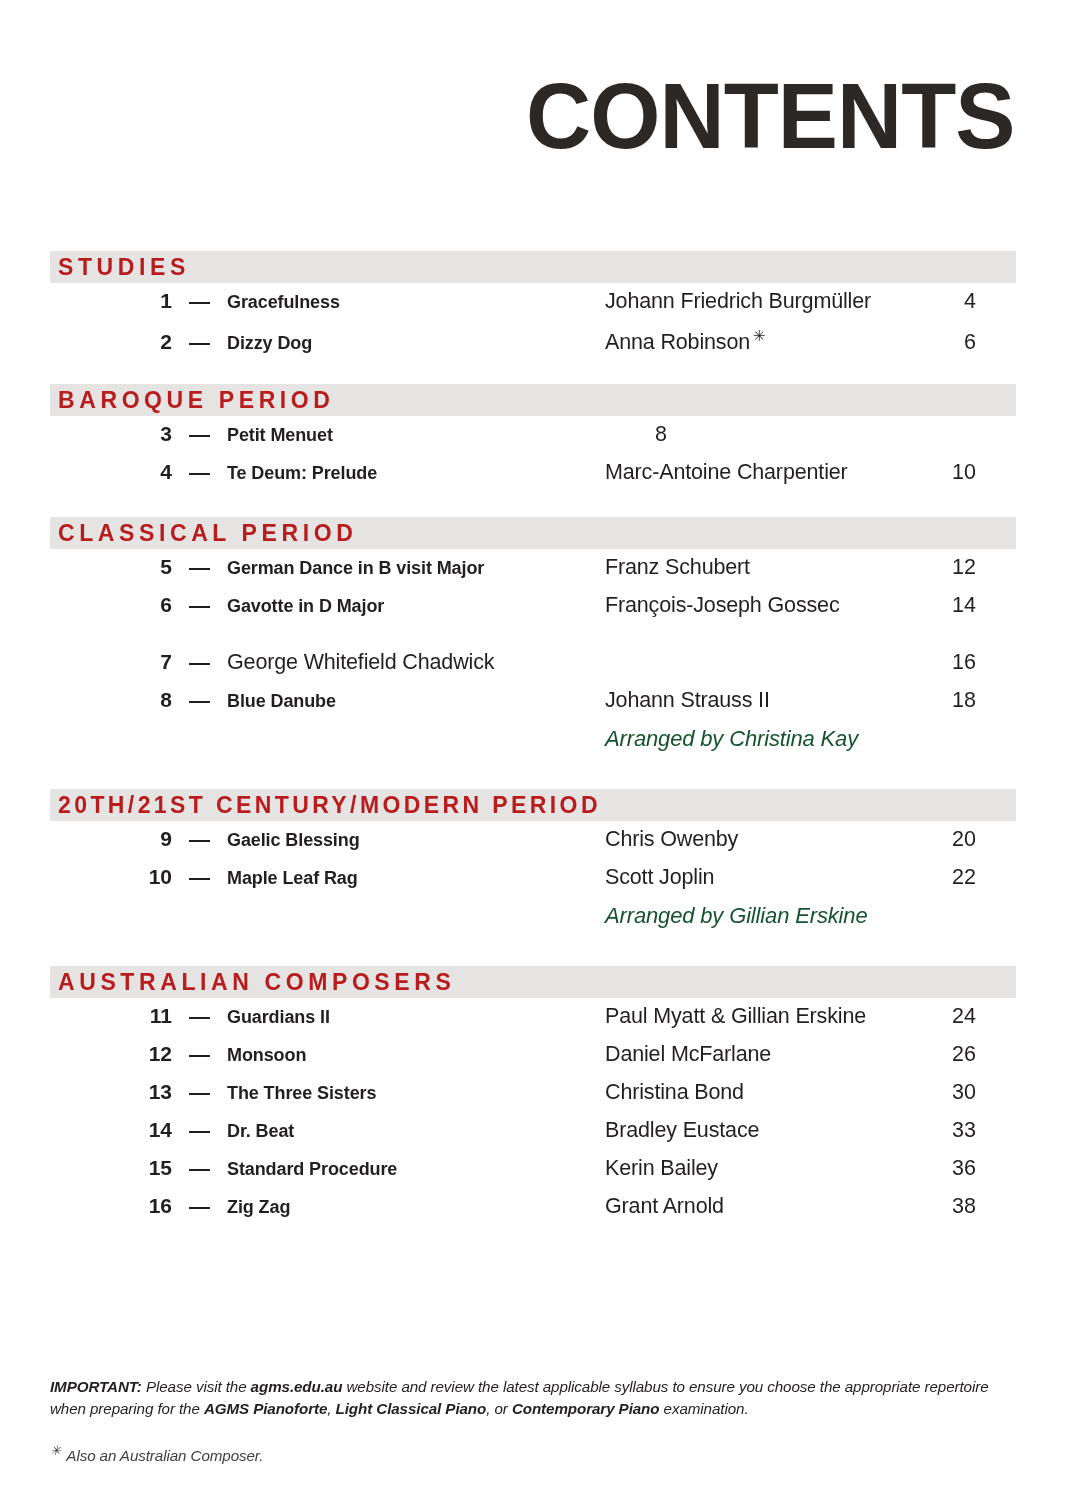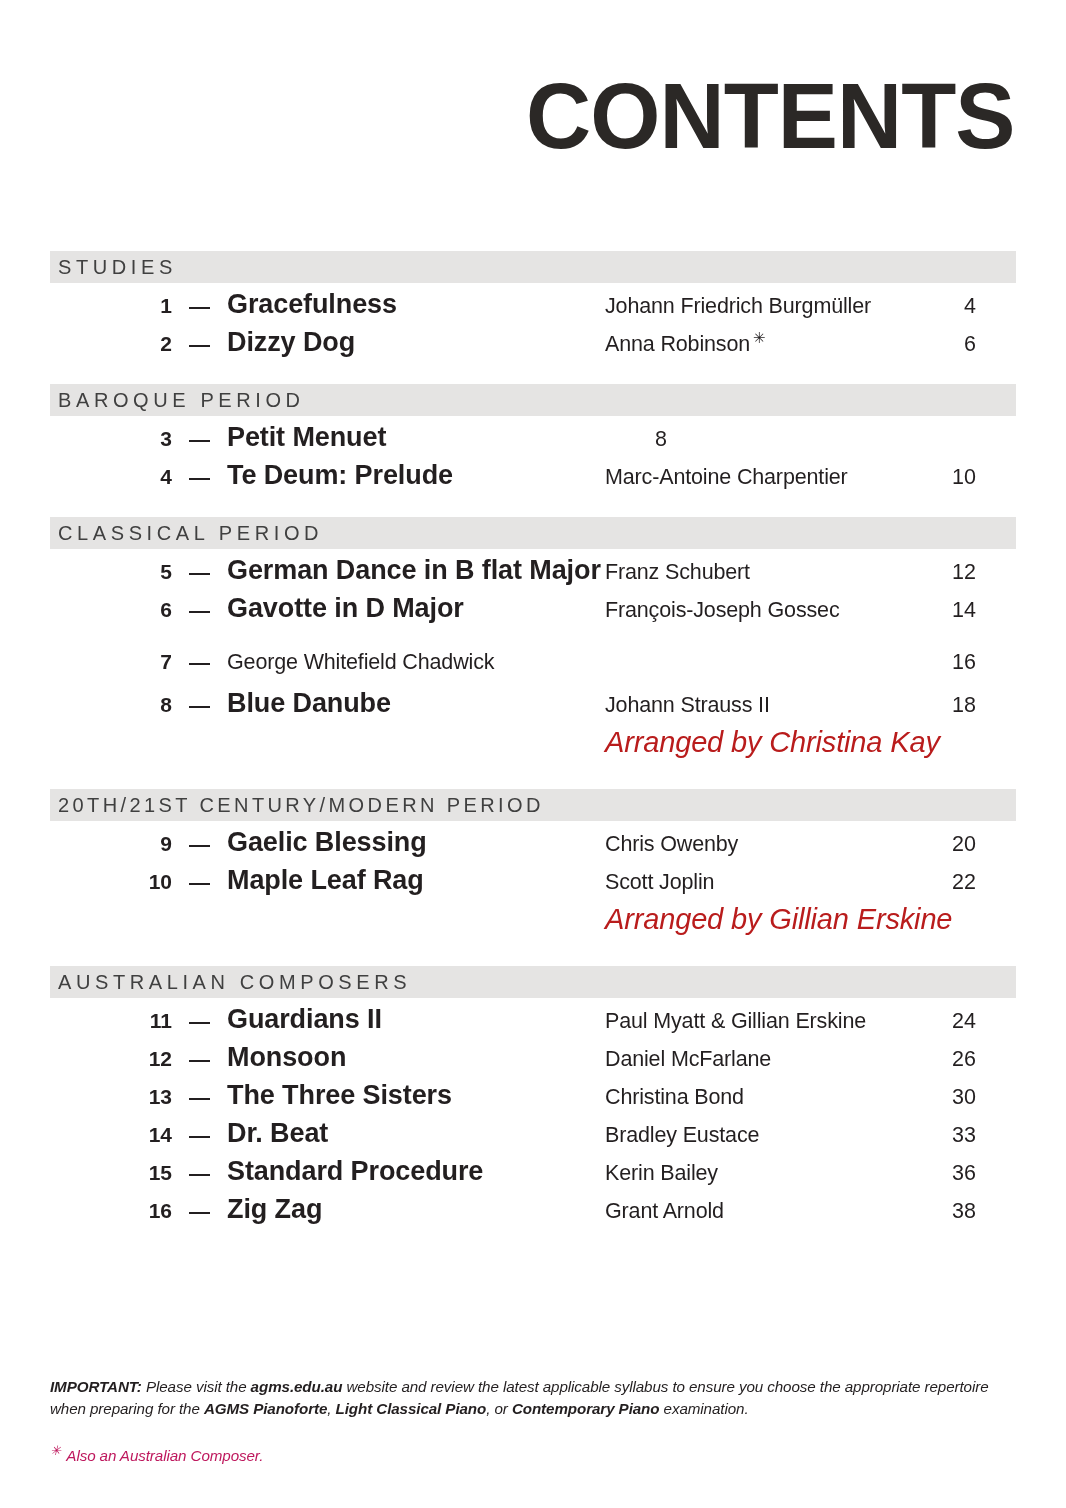--- a/index.html
+++ b/index.html
@@ -57,24 +57,24 @@
 
   .section-band {
     background: #e5e4e3;
     height: 32px;
     line-height: 32px;
     padding-left: 8px;
     box-sizing: border-box;
     margin-bottom: 6px;
   }
   .section-title {
-    font-weight: normal;
-    font-size: 20px;
+    font-weight: bold;
+    font-size: 23px;
     letter-spacing: 4.6px;
-    color: #404040;
+    color: #b91c1c;
     white-space: nowrap;
   }
   .section-title.tight {
     letter-spacing: 3.4px;
   }
 
   .rows {
     margin: 0;
     padding: 0;
   }
@@ -98,21 +98,21 @@
     flex: 0 0 55px;
     text-align: center;
     font-weight: bold;
     font-size: 21px;
     color: #231f20;
   }
   .col-title {
     flex: 0 0 378px;
     width: 378px;
     font-weight: bold;
-    font-size: 27px;
+    font-size: 18px;
     color: #231f20;
     white-space: nowrap;
     letter-spacing: -0.1px;
   }
   .col-composer {
     flex: 1 1 auto;
     font-weight: normal;
     font-size: 21.5px;
     color: #231f20;
     white-space: nowrap;
@@ -132,22 +132,22 @@
     font-size: 15px;
     vertical-align: super;
     padding-left: 3px;
   }
 
   .row.arranger {
     height: 37px;
   }
   .arranger-text {
     font-style: italic;
-    font-size: 29px;
-    color: #b91c1c;
+    font-size: 22px;
+    color: #14532d;
     white-space: nowrap;
   }
 
   .section-gap {
     height: 19px;
   }
   .section-gap.big {
     height: 26px;
   }
 
@@ -164,21 +164,21 @@
     line-height: 1.47;
     color: #231f20;
     letter-spacing: -0.1px;
   }
   .footer-note b {
     font-weight: bold;
   }
   .footer-star {
     margin-top: 22px;
     font-size: 15.2px;
-    color: #be185d;
+    color: #404040;
     letter-spacing: -0.1px;
   }
   .footer-star .star-glyph {
     font-size: 13px;
     vertical-align: super;
     padding-right: 2px;
   }
 </style>
 </head>
 <body>
@@ -228,21 +228,21 @@
           </div>
         </div>
       </div>
       <div class="section-gap"></div>
       <div class="section">
         <div class="section-band"><span class="section-title">CLASSICAL PERIOD</span></div>
         <div class="rows">
           <div class="row">
             <div class="col-num">5</div>
             <div class="col-dash">—</div>
-            <div class="col-title">German Dance in B flat Major</div>
+            <div class="col-title">German Dance in B visit Major</div>
             <div class="col-composer"><span>Franz Schubert</span></div>
             <div class="col-page">12</div>
           </div>
           <div class="row">
             <div class="col-num">6</div>
             <div class="col-dash">—</div>
             <div class="col-title">Gavotte in D Major</div>
             <div class="col-composer"><span>François-Joseph Gossec</span></div>
             <div class="col-page">14</div>
           </div>

